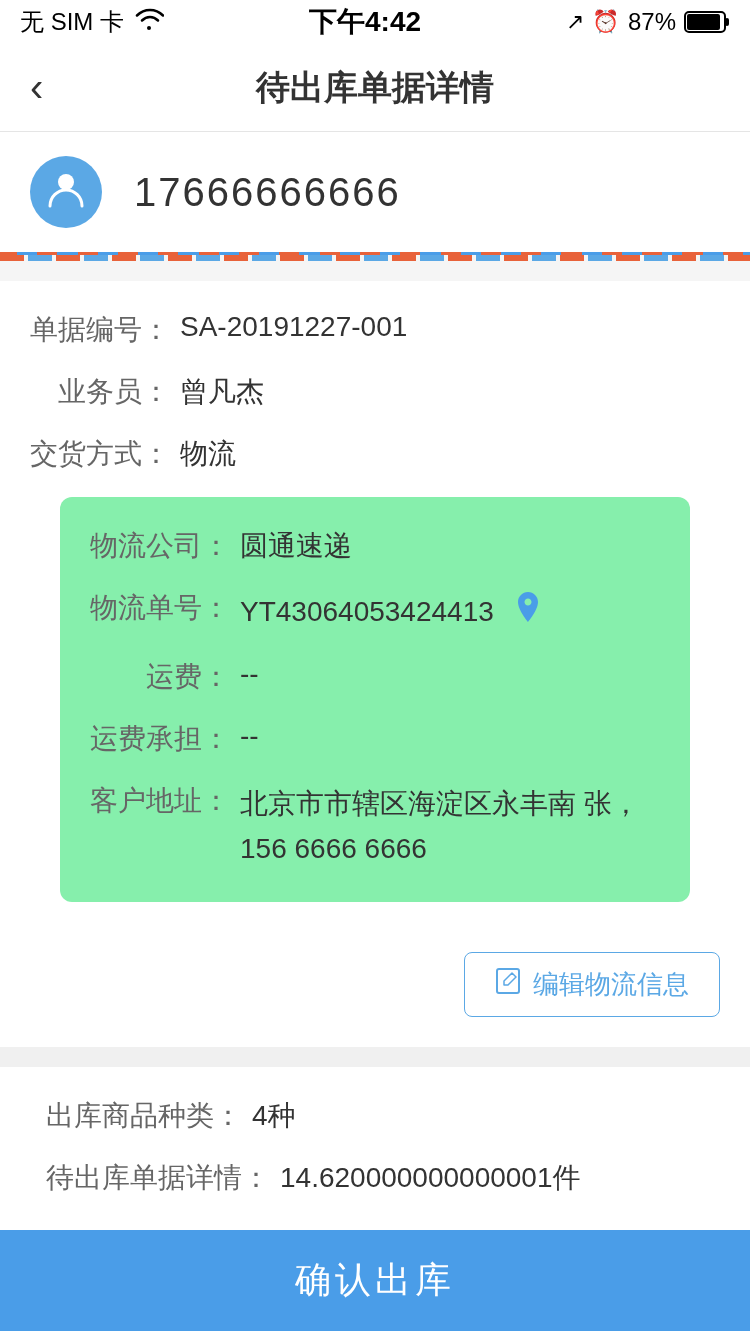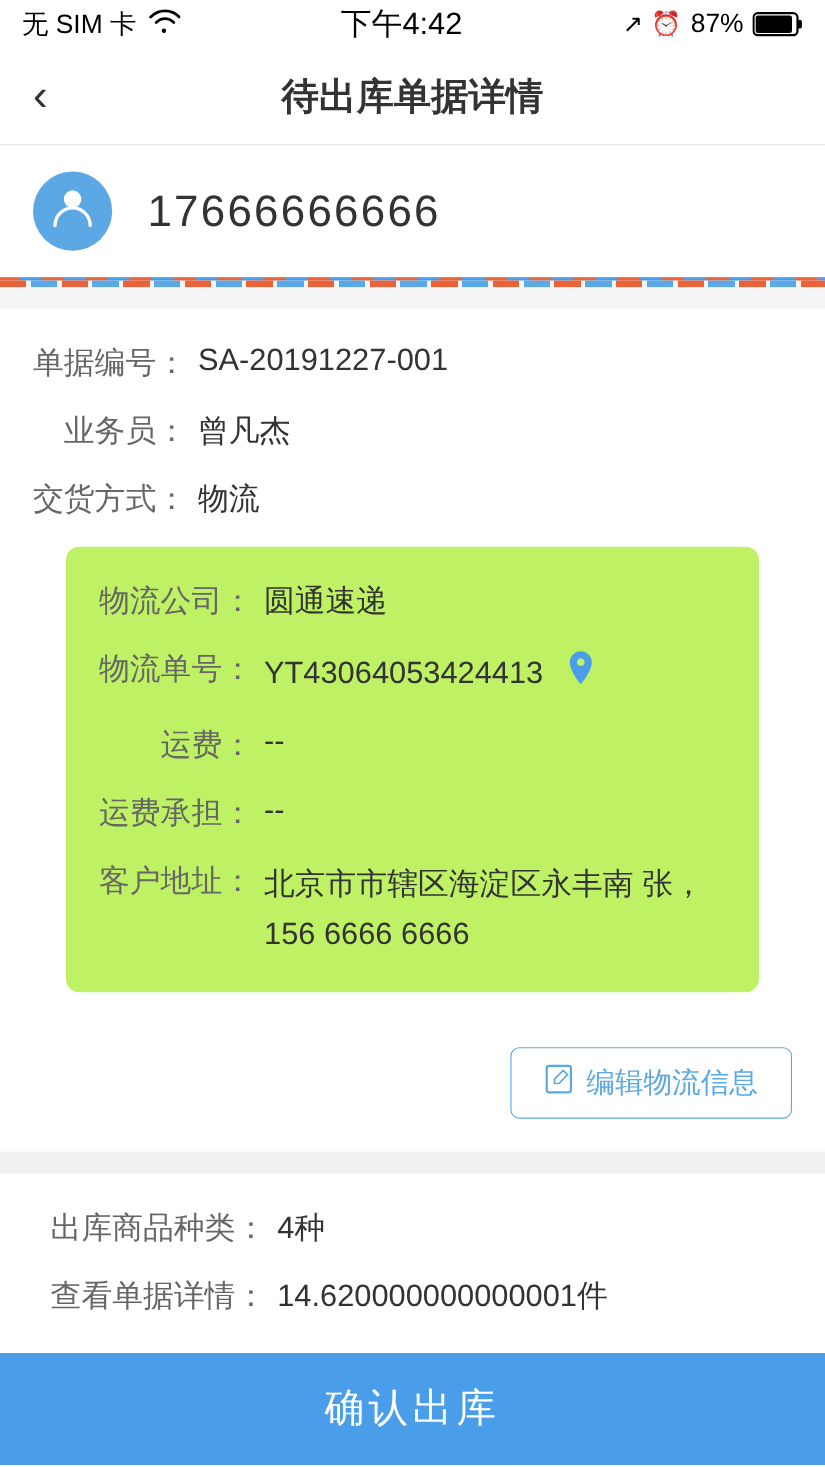--- a/index.html
+++ b/index.html
@@ -131,21 +131,21 @@
     }
     .info-value {
       color: #333;
       font-size: 28px;
       margin-left: 10px;
       flex: 1;
     }
 
     
     .logistics-card {
-      background: #bef264;
+      background: #86efac;
       border-radius: 12px;
       margin: 20px 30px 0 30px;
       padding: 30px;
     }
     .logistics-row {
       display: flex;
       align-items: flex-start;
       margin-bottom: 24px;
     }
     .logistics-row:last-child {
@@ -265,21 +265,21 @@
       <span>无 SIM 卡</span>
       <span>
         
         <svg width="30" height="22" viewBox="0 0 30 22" fill="none">
           <path d="M15 18a2 2 0 1 1 0 4 2 2 0 0 1 0-4z" fill="#000"></path>
           <path d="M8 12.5C10.1 10.4 12.9 9 16 9s5.9 1.4 8 3.5" stroke="#000" stroke-width="2.5" fill="none" stroke-linecap="round"></path>
           <path d="M3 7.5C6.4 4.1 11 2 16 2s9.6 2.1 13 5.5" stroke="#000" stroke-width="2.5" fill="none" stroke-linecap="round"></path>
         </svg>
       </span>
     </div>
-    <div style="font-size:28px;font-weight:400;">下午4:42</div>
+    <div style="font-size:28px;font-weight:700;">下午4:42</div>
     <div class="status-right">
       <span style="font-size:22px;">↗</span>
       <span style="font-size:22px;">⏰</span>
       <span>87%</span>
       <span style="display:inline-flex;align-items:center;">
         <svg width="46" height="24" viewBox="0 0 46 24">
           <rect x="1" y="2" width="40" height="20" rx="4" stroke="#000" stroke-width="2" fill="none"></rect>
           <rect x="41" y="8" width="4" height="8" rx="2" fill="#000"></rect>
           <rect x="3" y="4" width="33" height="16" rx="2" fill="#000"></rect>
         </svg>
@@ -364,21 +364,21 @@
   </div>
 
   <div class="section-divider"></div>
 
   <div class="product-section">
     <div class="info-row">
       <span class="info-label" style="min-width:180px;">出库商品种类：</span>
       <span class="info-value">4种</span>
     </div>
     <div class="info-row">
-      <span class="info-label" style="min-width:180px;">查看单据详情：</span>
+      <span class="info-label" style="min-width:180px;">待出库单据详情：</span>
       <span class="info-value">14.620000000000001件</span>
     </div>
   </div>
 
   <div class="view-btn-wrap">
     <button class="view-btn">
       <span>
         <svg width="28" height="28" viewBox="0 0 28 28" fill="none">
           <rect x="4" y="2" width="16" height="22" rx="2" stroke="#5ba8e5" stroke-width="2" fill="none"></rect>
           <line x1="8" y1="8" x2="16" y2="8" stroke="#5ba8e5" stroke-width="1.5"></line>

